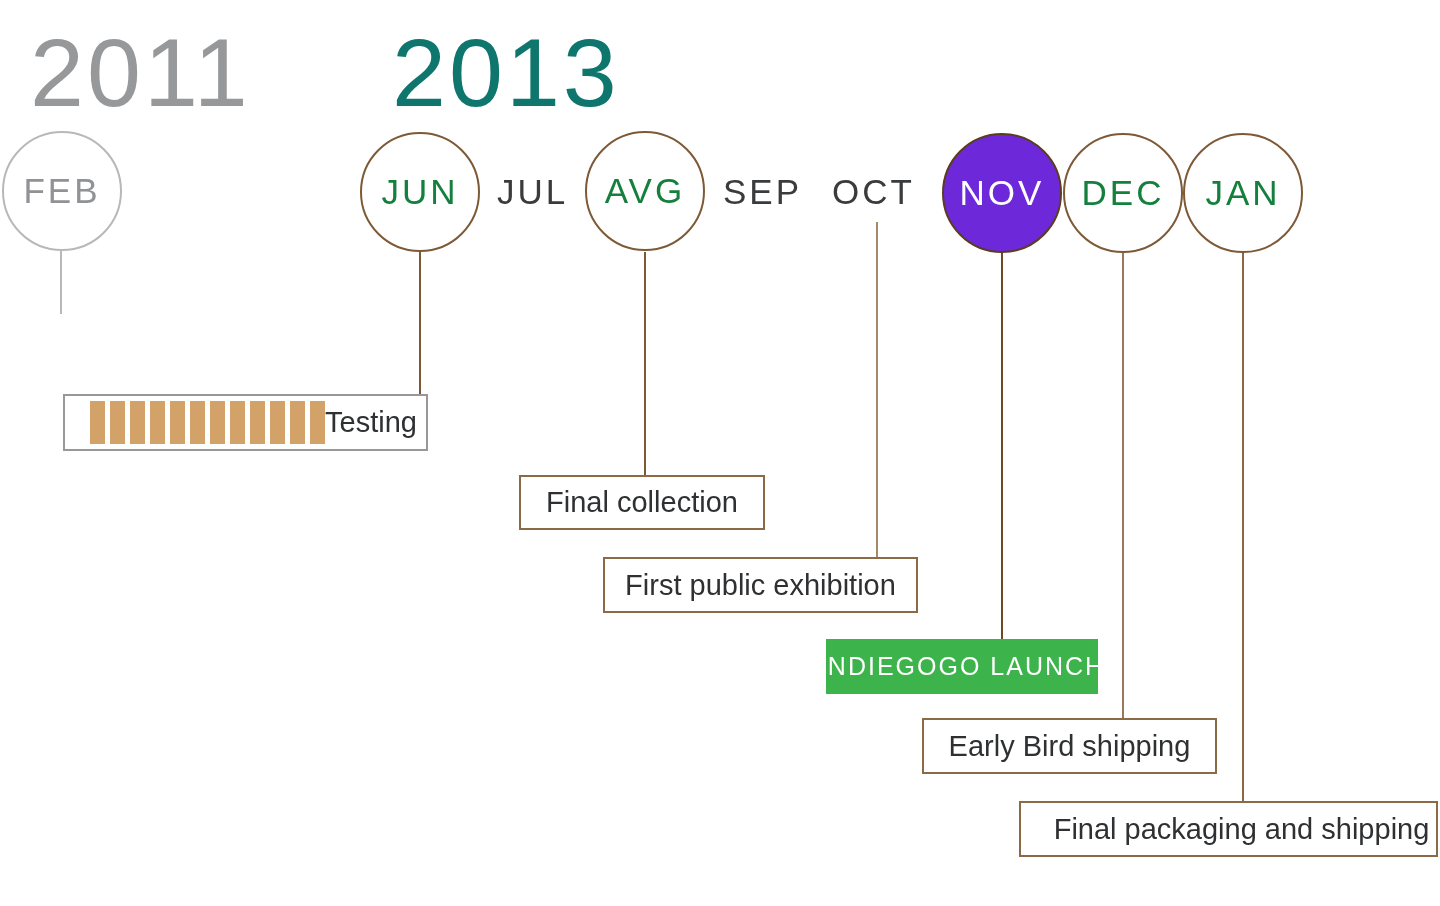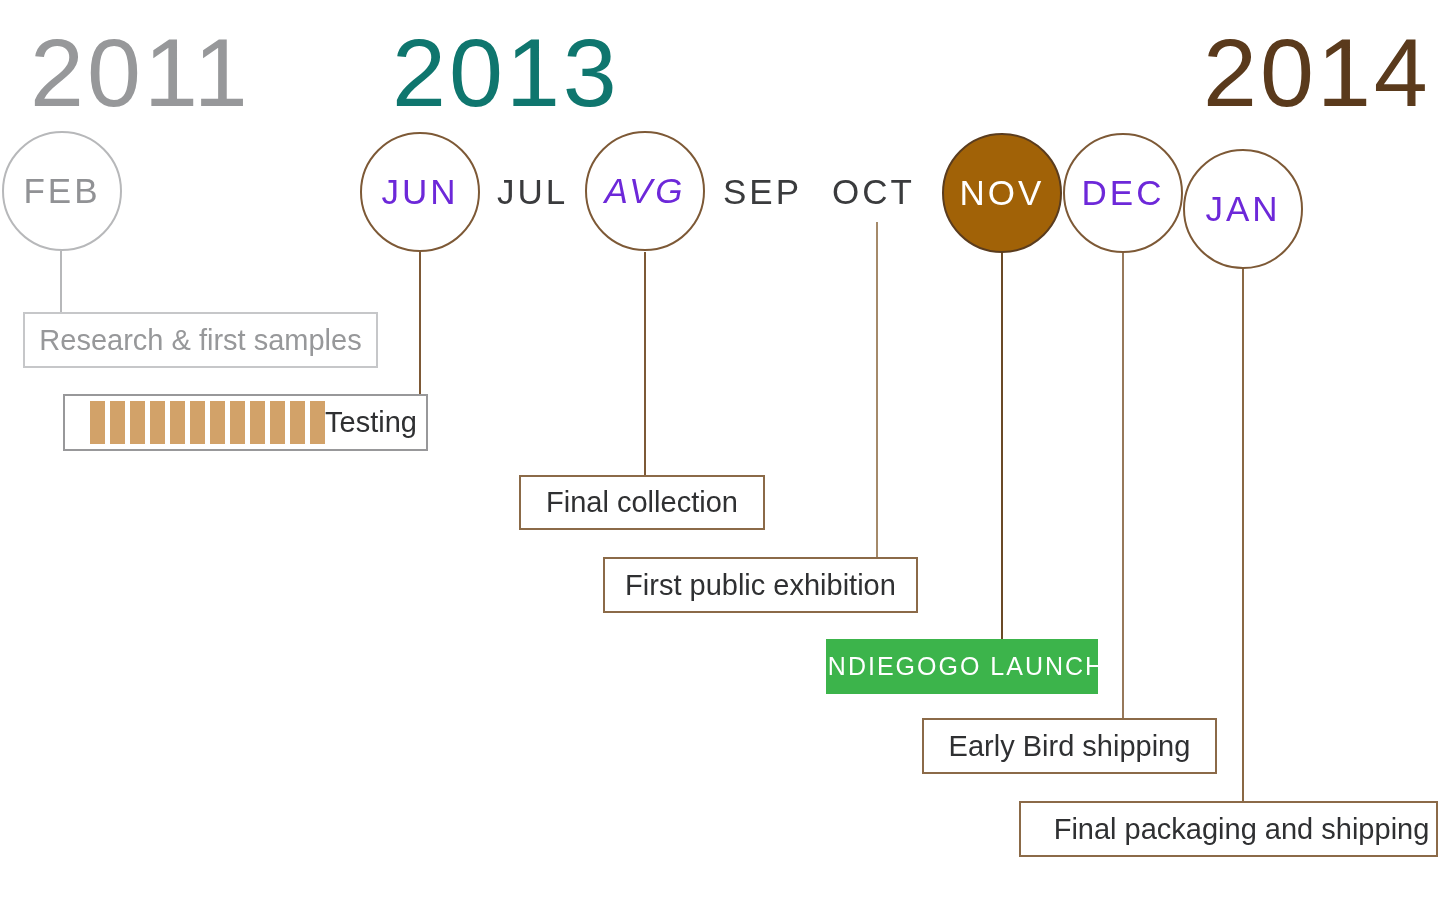--- a/index.html
+++ b/index.html
@@ -33,41 +33,41 @@
     position: absolute;
     width: 120px; height: 120px;
     border-radius: 50%;
     display: flex; align-items: center; justify-content: center;
     font-size: 35px;
     font-weight: 300;
     letter-spacing: 3px;
     background: #ffffff;
   }
   .circle-gray   { border: 2px solid #b7b8ba; color: #919295; }
-  .circle-brown  { border: 2px solid #7d5936; color: #6d28d9; }
-  .circle-filled { background: #a16207; border: 2px solid #5a3c1e; color: #ffffff; text-align: center; }
+  .circle-brown  { border: 2px solid #7d5936; color: #15803d; }
+  .circle-filled { background: #6d28d9; border: 2px solid #5a3c1e; color: #ffffff; text-align: center; }
 
   .month-plain {
     position: absolute;
     top: 172px;
     font-size: 35px;
     font-weight: 300;
     letter-spacing: 3px;
     color: #3a3b3d;
     line-height: 40px;
   }
   .m-feb { left: 2px;    top: 131px; }
   .m-jun { left: 360px;  top: 132px; }
   .m-jul { left: 497px; }
-  .m-avg { left: 585px;  top: 131px; font-style: italic; }
+  .m-avg { left: 585px;  top: 131px; }
   .m-sep { left: 723px; }
   .m-oct { left: 832px; }
   .m-nov { left: 942px;  top: 133px; }
   .m-dec { left: 1063px; top: 133px; }
-  .m-jan { left: 1183px; top: 149px; }
+  .m-jan { left: 1183px; top: 133px; }
 
   
   .vline { position: absolute; width: 2px; }
   .line-feb { left: 60px;   top: 251px; height: 63px;  background: #b7b8ba; }
   .line-jun { left: 419px;  top: 252px; height: 144px; background: #7d5936; }
   .line-avg { left: 644px;  top: 252px; height: 225px; background: #7d5936; }
   .line-oct { left: 876px;  top: 222px; height: 337px; background: #a58a6a; }
   .line-nov { left: 1001px; top: 252px; height: 389px; background: #6b4a26; }
   .line-dec { left: 1122px; top: 252px; height: 468px; background: #97785a; }
   .line-jan { left: 1242px; top: 252px; height: 551px; background: #8a6844; }
@@ -108,43 +108,39 @@
   .box-earlybird   { left: 922px;  top: 718px; width: 295px; height: 56px; }
   .box-packaging   { left: 1019px; top: 801px; width: 419px; height: 56px; padding-left: 26px; }
 </style>
 </head>
 <body>
 
 <div class="canvas">
 
   <div class="year year-2011">2011</div>
   <div class="year year-2013">2013</div>
-  <div class="year year-2014">2014</div>
 
   <div class="vline line-feb"></div>
   <div class="vline line-jun"></div>
   <div class="vline line-avg"></div>
   <div class="vline line-oct"></div>
   <div class="vline line-nov"></div>
   <div class="vline line-dec"></div>
   <div class="vline line-jan"></div>
 
   <div class="month-circle circle-gray m-feb">FEB</div>
   <div class="month-circle circle-brown m-jun">JUN</div>
   <div class="month-plain m-jul">JUL</div>
   <div class="month-circle circle-brown m-avg">AVG</div>
   <div class="month-plain m-sep">SEP</div>
   <div class="month-plain m-oct">OCT</div>
   <div class="month-circle circle-filled m-nov">NOV</div>
   <div class="month-circle circle-brown m-dec">DEC</div>
   <div class="month-circle circle-brown m-jan">JAN</div>
 
-  <div class="box box-gray-border box-research">
-    <span>Research &amp; first samples</span>
-  </div>
 
   <div class="box box-testing">
     <span class="bars">
         <span></span>
         <span></span>
         <span></span>
         <span></span>
         <span></span>
         <span></span>
         <span></span>

